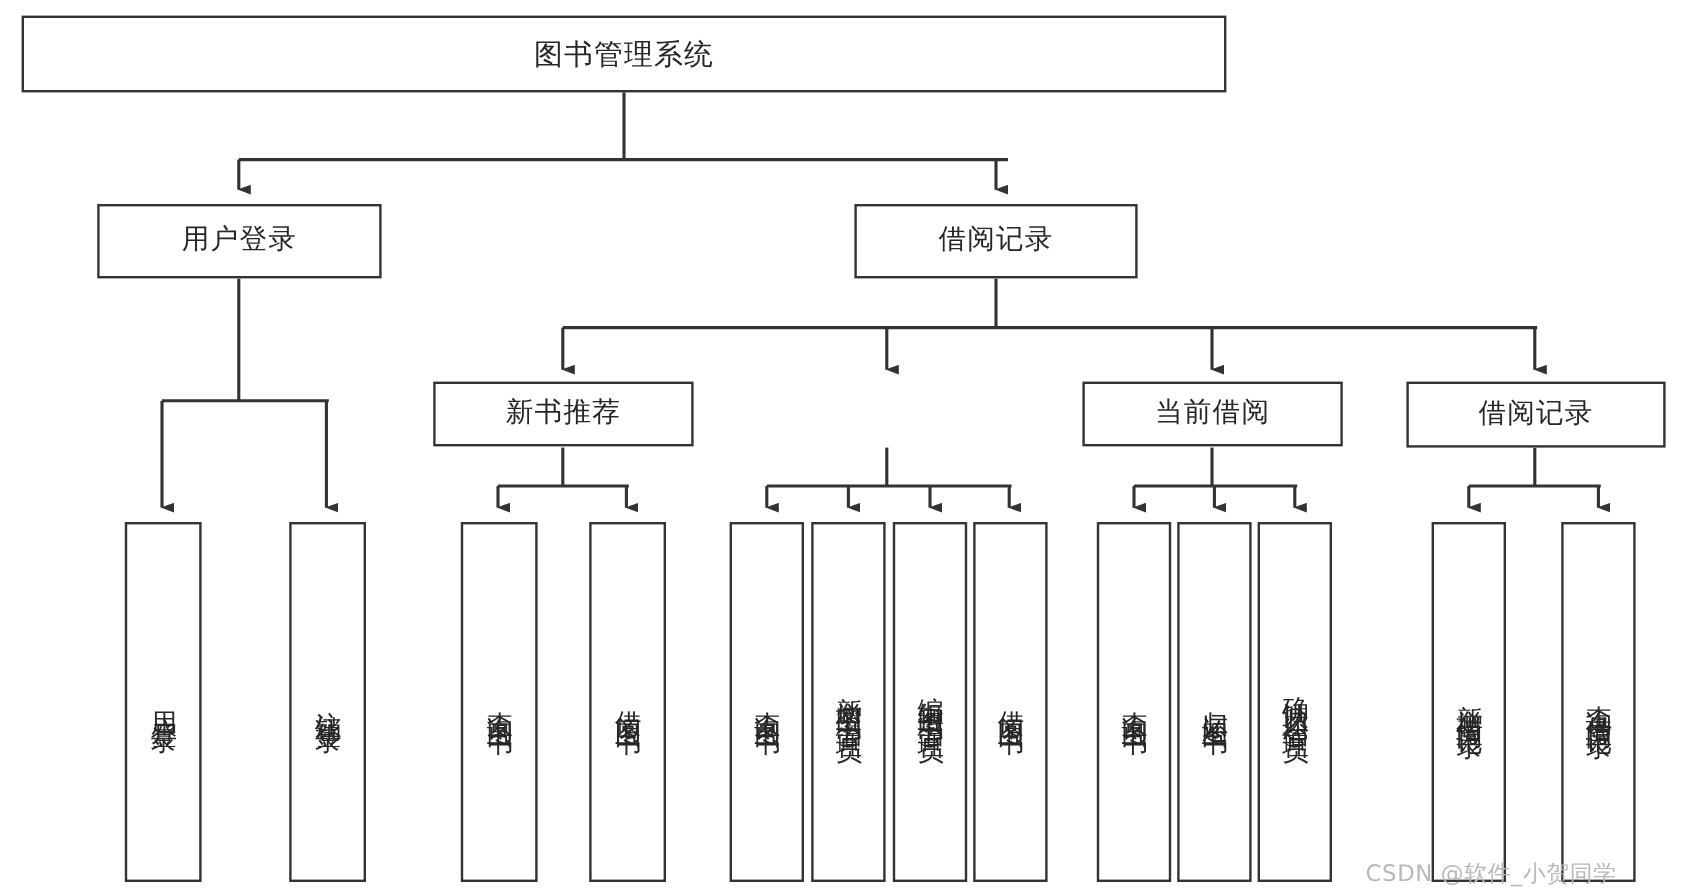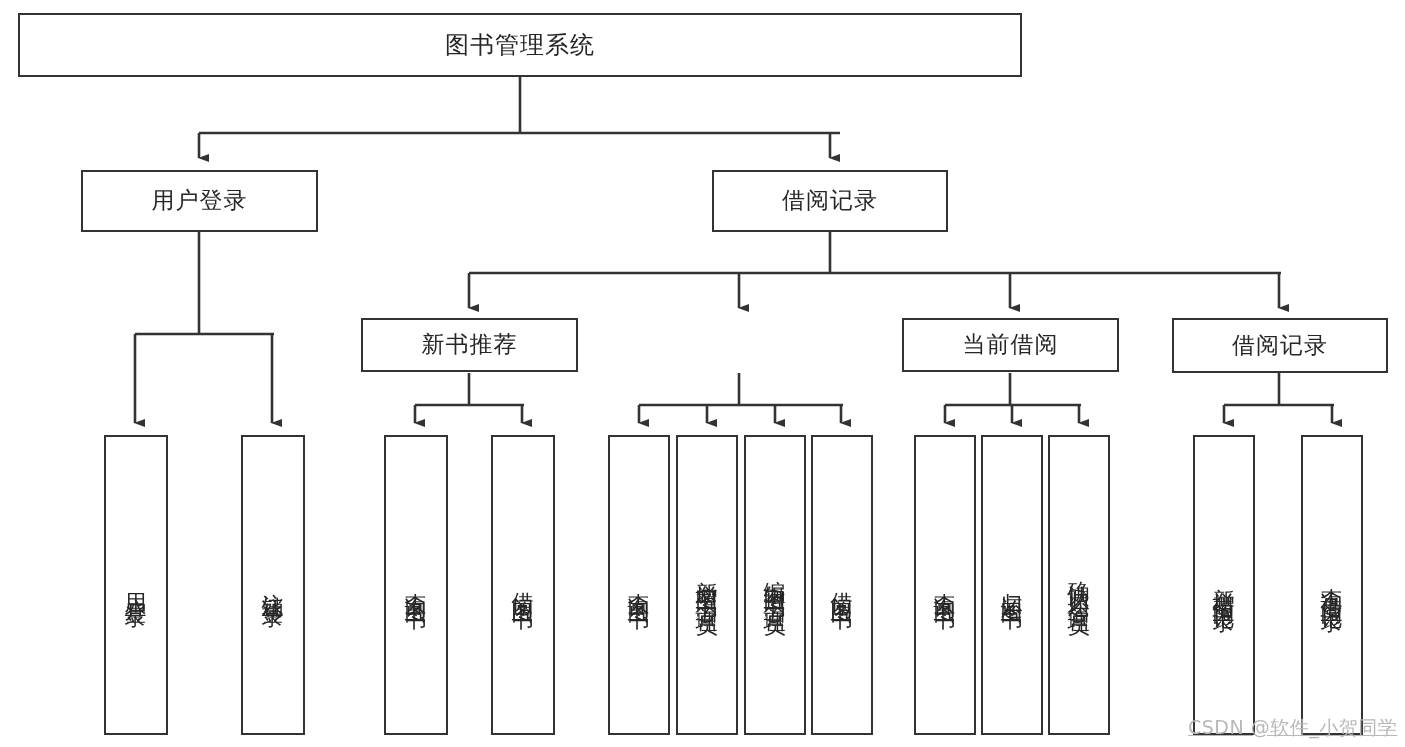--- a/index.html
+++ b/index.html
@@ -180,15 +180,15 @@
     <span class="vtext">确认归还（管理员）</span>
   </div>
 
   <div class="node leaf" style="left:1193px; top:435px; width:62px; height:300px;">
     <span class="vtext">新增借阅记录</span>
   </div>
   <div class="node leaf" style="left:1301px; top:435px; width:62px; height:300px;">
     <span class="vtext">查询借阅记录</span>
   </div>
 
-  <div class="watermark" style="left:1188px; top:715px;text-decoration:underline;">CSDN @软件_小贺同学</div>
+  <div class="watermark" style="left:1138px; top:715px;">CSDN @软件_小贺同学</div>
 
 </div>
 
 </body></html>

